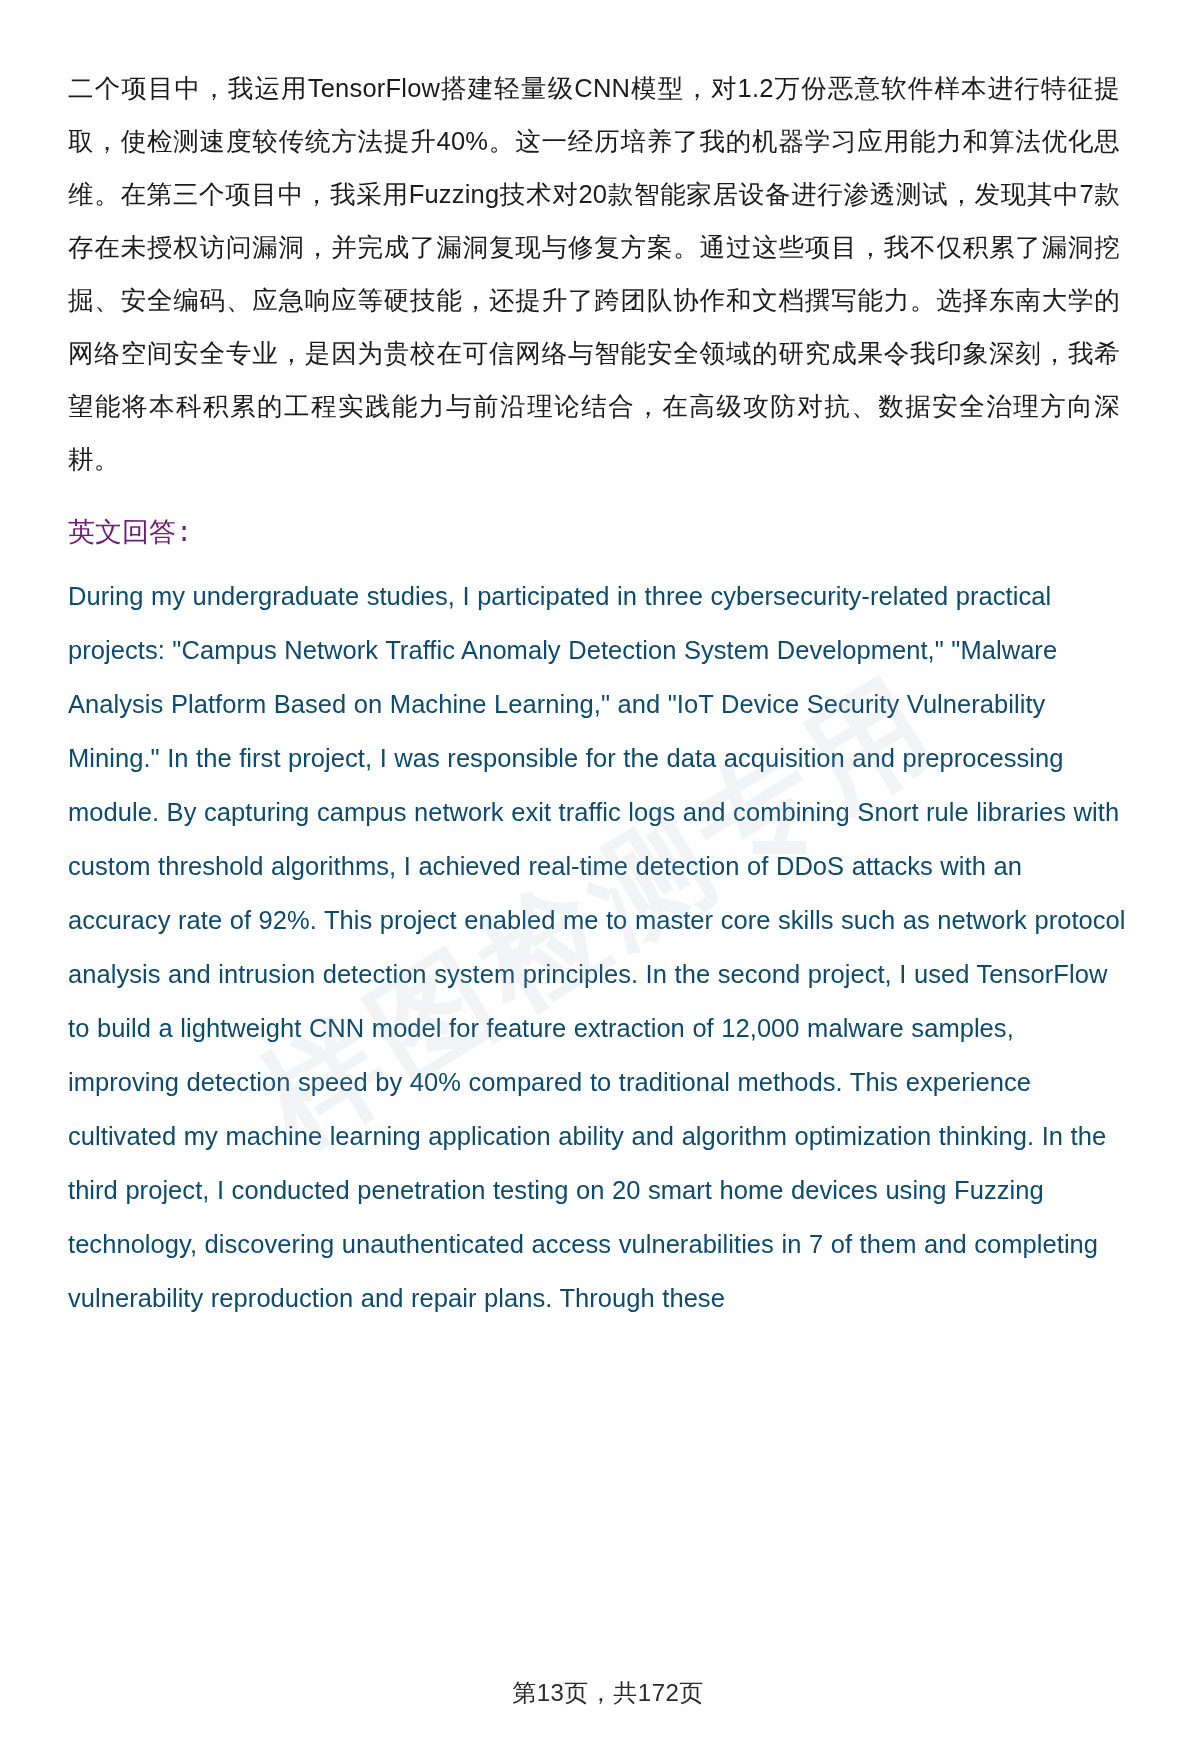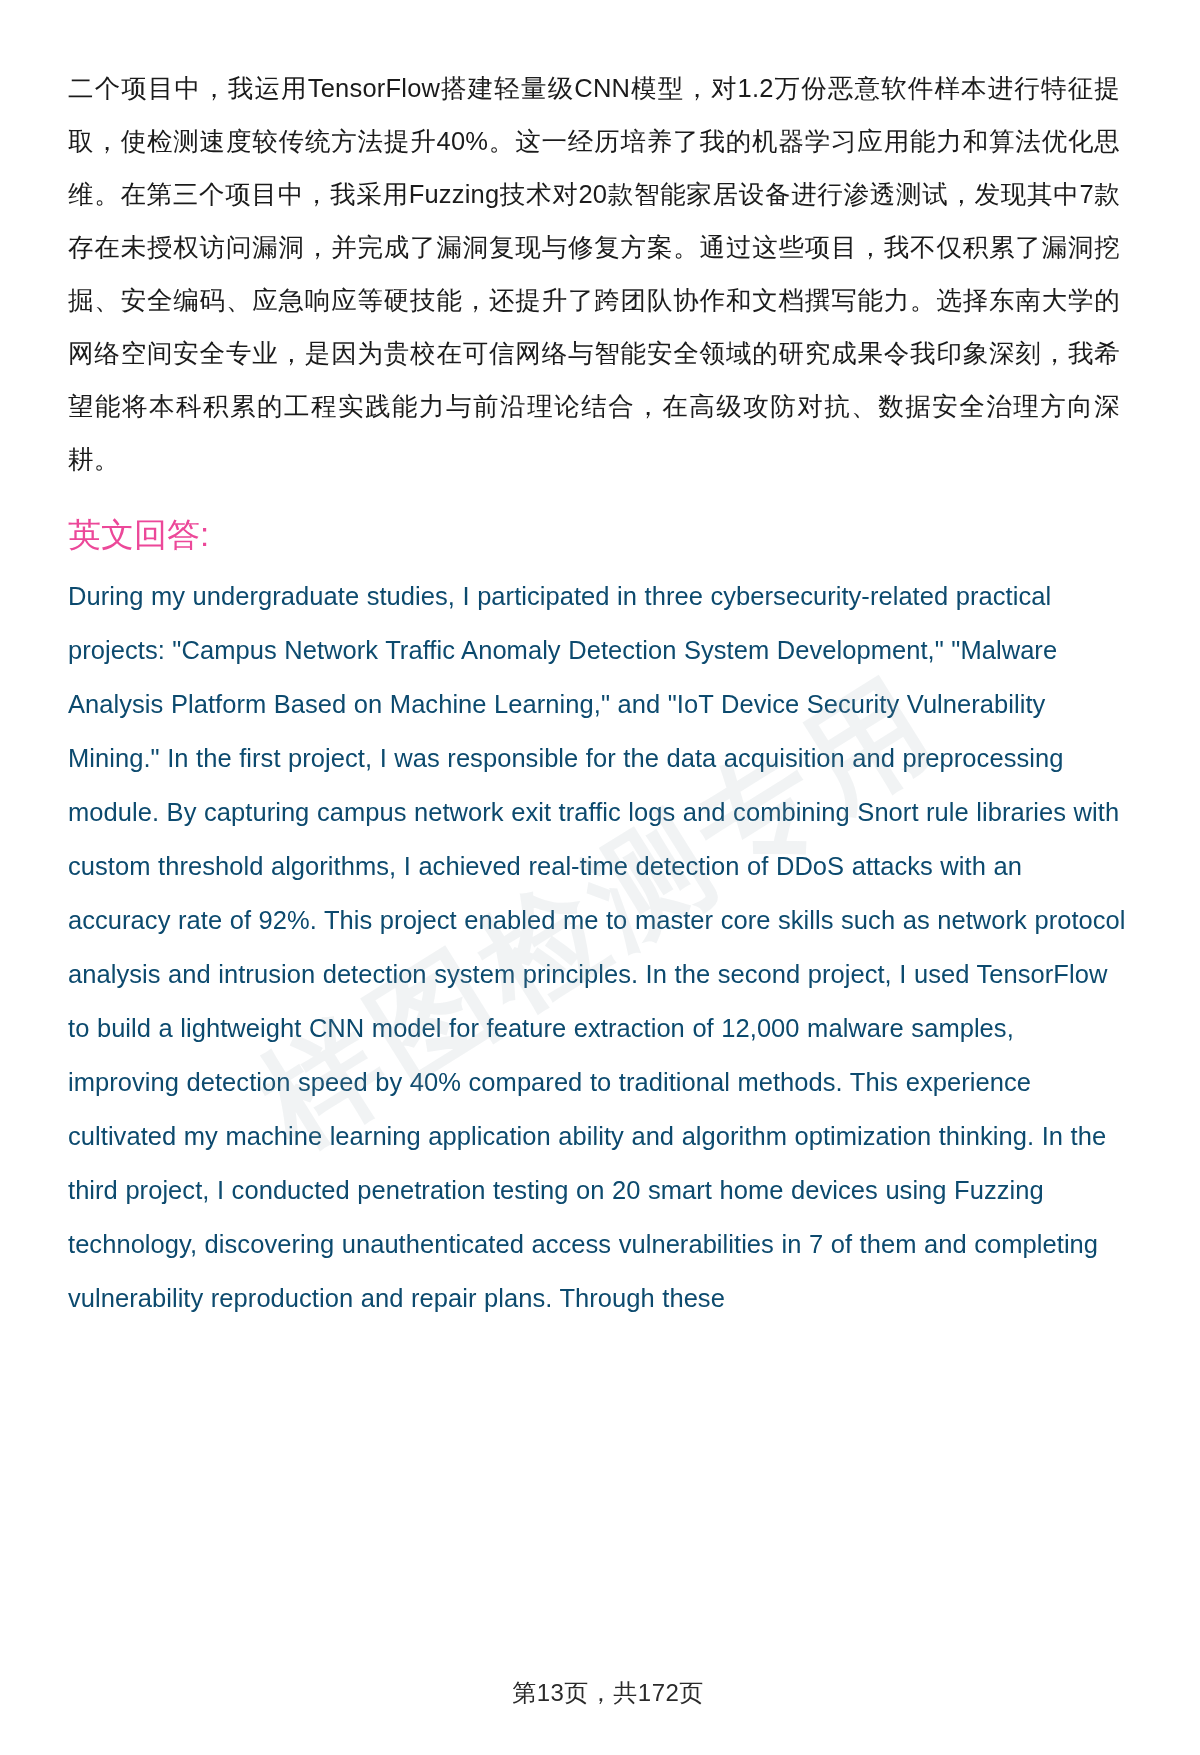--- a/index.html
+++ b/index.html
@@ -46,24 +46,25 @@
     text-align: justify;
     text-justify: inter-ideograph;
     color: #1b1b1b;
   }
 
   .para-cn {
     text-indent: 0;
   }
 
   .label-line {
-    font-size: 33px;
+    font-size: 27px;
     line-height: 53px;
     margin: 22px 0 8px 0;
-    color: #ec4899;
+    color: #701a75;
+    font-family: Liberation Mono, monospace;
   }
 
   .para-en {
     font-size: 25.5px;
     line-height: 54px;
     letter-spacing: 0.05px;
     word-spacing: 0.4px;
     margin: 0;
     text-align: left;
     color: #0c4a6e;

